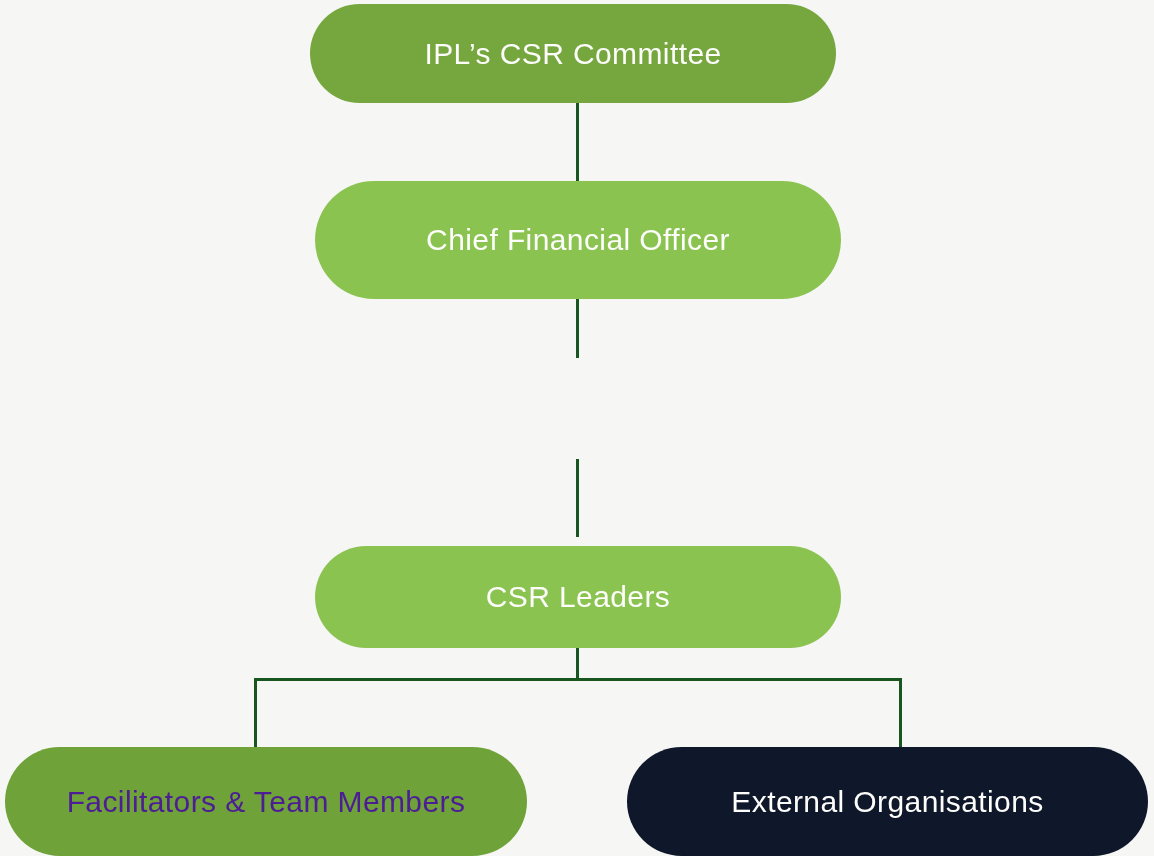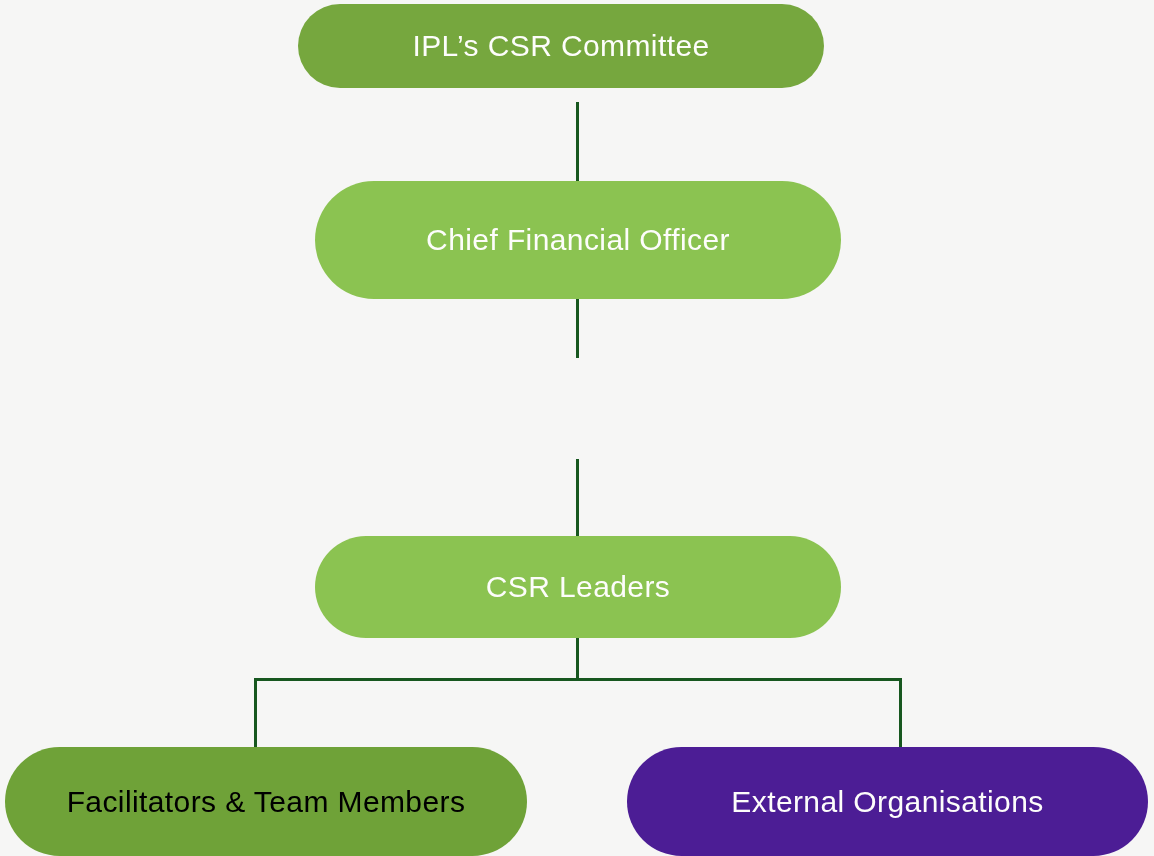--- a/index.html
+++ b/index.html
@@ -22,21 +22,21 @@
     justify-content: center;
     color: #fdfdfb;
     font-size: 30px;
     font-weight: 400;
     letter-spacing: 0.4px;
     white-space: nowrap;
     text-align: center;
   }
 
   
-  .n1 { left: 298px; top: 4px;   width: 526px; height: 84px;  }
+  .n1 { left: 310px; top: 4px;   width: 526px; height: 99px;  }
   .n2 { left: 315px; top: 181px; width: 526px; height: 118px; }
   .n3 { left: 315px; top: 357px; width: 526px; height: 103px; }
   .n4 { left: 315px; top: 536px; width: 526px; height: 102px; }
   
   .n5 { left: 5px;   top: 747px; width: 522px; height: 109px; }
   .n6 { left: 627px; top: 747px; width: 521px; height: 109px; }
 
   .connector { position: absolute; background: #17571f; }
   .c-v1   { left: 576px; top: 102px; width: 3px;   height: 80px; }
   .c-v2   { left: 576px; top: 281px; width: 3px;   height: 77px; }
@@ -57,19 +57,19 @@
   <div class="connector c-v4" style="background-color: rgb(23, 87, 31);"></div>
   <div class="connector c-hbar" style="background-color: rgb(23, 87, 31);"></div>
   <div class="connector c-v5" style="background-color: rgb(23, 87, 31);"></div>
   <div class="connector c-v6" style="background-color: rgb(23, 87, 31);"></div>
 
   <div class="org-node n1" style="background-color: rgb(118, 167, 62); color: rgb(253, 253, 251);">IPL’s CSR Committee</div>
 
   <div class="org-node n2" style="background-color: rgb(139, 195, 81); color: rgb(253, 253, 251);">Chief Financial Officer</div>
 
 
-  <div class="org-node n4" style="background-color: rgb(139, 195, 81); color: rgb(253, 253, 251);">CSR Leaders</div>
+  <div class="org-node n4" style="background-color: rgb(139, 195, 81); color: rgb(253, 253, 251); margin-top: 10px;">CSR Leaders</div>
 
-  <div class="org-node n5" style="background-color: rgb(111, 162, 56); color: #000000;">Facilitators &amp; Team Members</div>
+  <div class="org-node n5" style="background-color: rgb(111, 162, 56); color: #4c1d95;">Facilitators &amp; Team Members</div>
 
-  <div class="org-node n6" style="background-color: #4c1d95; color: rgb(253, 253, 251);">External Organisations</div>
+  <div class="org-node n6" style="background-color: #0f172a; color: rgb(253, 253, 251);">External Organisations</div>
 
 </div>
 
 </body></html>

